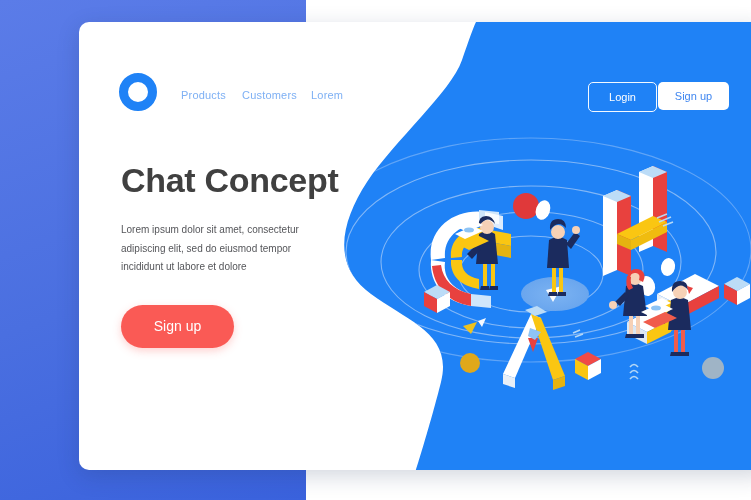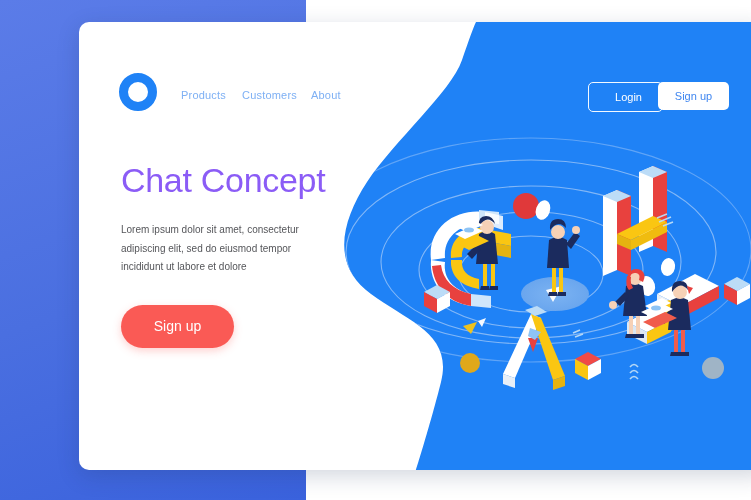--- a/index.html
+++ b/index.html
@@ -41,33 +41,33 @@
   }
   #nav0{left:102px;}
   #nav1{left:163px;}
   #nav2{left:232px;}
 
   #login-btn{
     position:absolute;left:509px;top:60px;width:67px;height:28px;
     border:1px solid rgba(255,255,255,.95);border-radius:5px;
     background:transparent;color:#ffffff;font-size:11px;
     font-family:"Liberation Sans",sans-serif;cursor:pointer;
-    display:flex;align-items:center;justify-content:center;padding-left:6px;
+    display:flex;align-items:center;justify-content:center;
   }
   #signup-top-btn{
     position:absolute;left:579px;top:60px;width:71px;height:28px;
     border:none;border-radius:5px;background:#ffffff;color:#3f86f0;
     font-size:11px;font-family:"Liberation Sans",sans-serif;cursor:pointer;
     display:flex;align-items:center;justify-content:center;
   }
 
   
   #hero{position:absolute;left:42px;top:140px;width:270px;}
   #hero-title{
-    font-size:34px;color:#8b5cf6;font-weight:400;margin:0;
+    font-size:34px;color:#404040;font-weight:700;margin:0;
     letter-spacing:-0.3px;line-height:1.1;
   }
   #hero-sub{
     margin:22px 0 0 0;font-size:10px;color:#55565a;
     line-height:1.85;width:215px;
   }
   #signup-cta{
     margin-top:28px;width:113px;height:43px;border:none;border-radius:22px;
     background:#fa5a55;color:#ffffff;font-size:14px;
     font-family:"Liberation Sans",sans-serif;cursor:pointer;
@@ -283,21 +283,21 @@
         </g>
       </g>
     </svg>
   </div>
 
   <div id="topbar">
     <div id="logo"></div>
 
     <a class="navlink" id="nav0">Products</a>
     <a class="navlink" id="nav1">Customers</a>
-    <a class="navlink" id="nav2">About</a>
+    <a class="navlink" id="nav2">Lorem</a>
 
     <div id="login-btn">Login</div>
     <div id="signup-top-btn">Sign up</div>
   </div>
 
   <div id="hero">
     <h1 id="hero-title">Chat Concept</h1>
     <p id="hero-sub">Lorem ipsum dolor sit amet, consectetur adipiscing elit, sed do eiusmod tempor incididunt ut labore et dolore</p>
     <div id="signup-cta">Sign up</div>
   </div>

